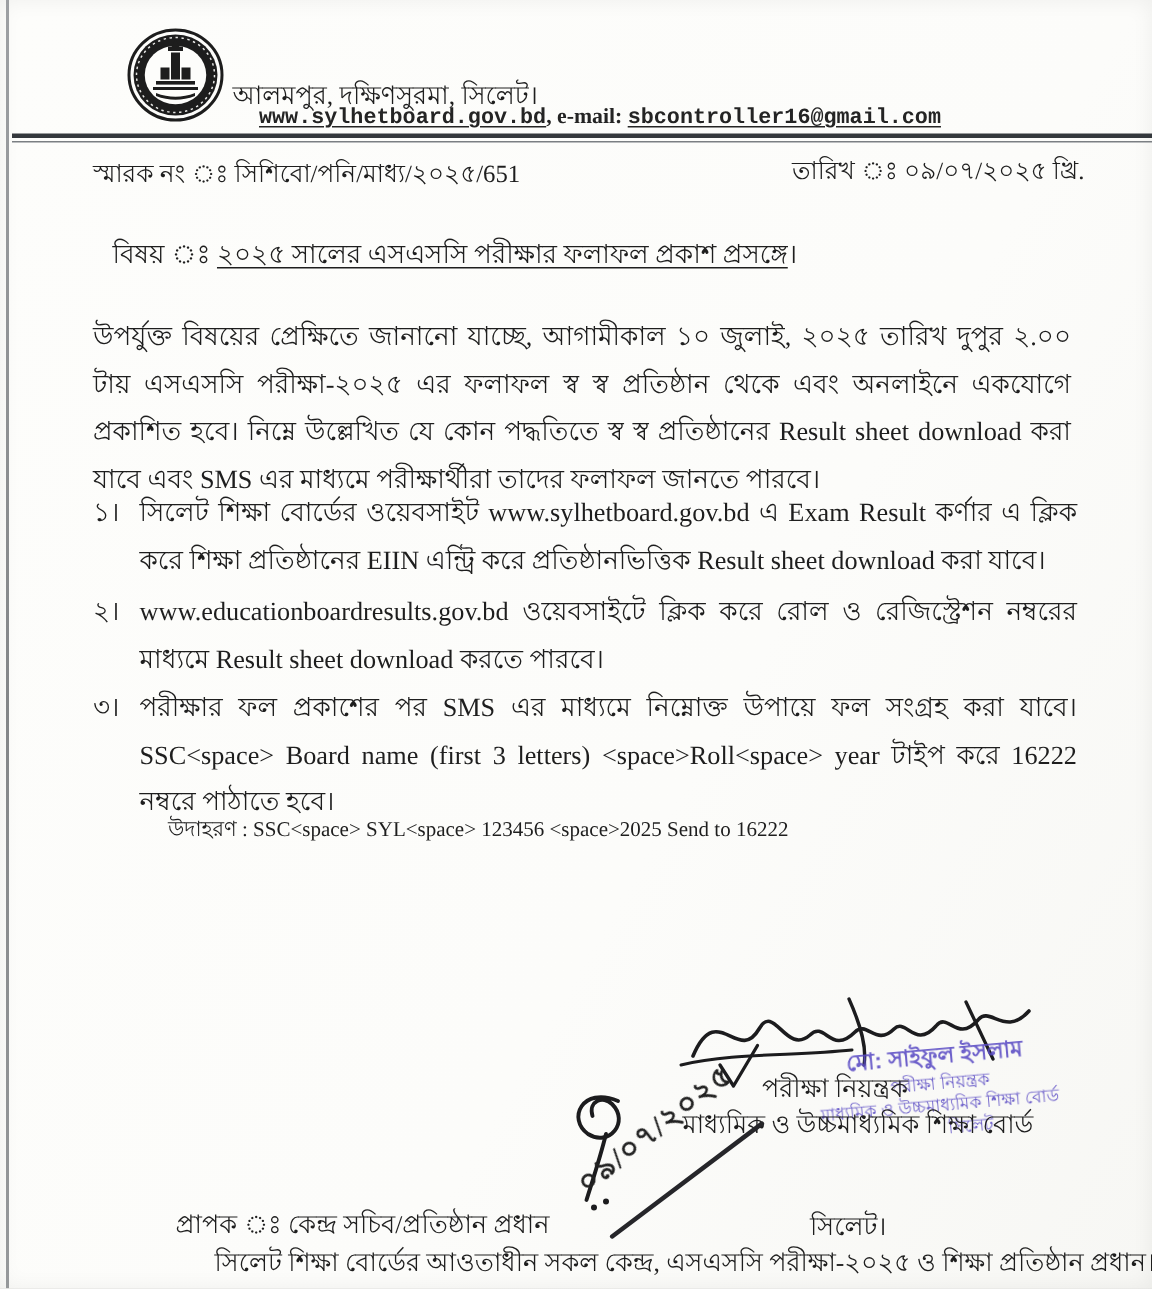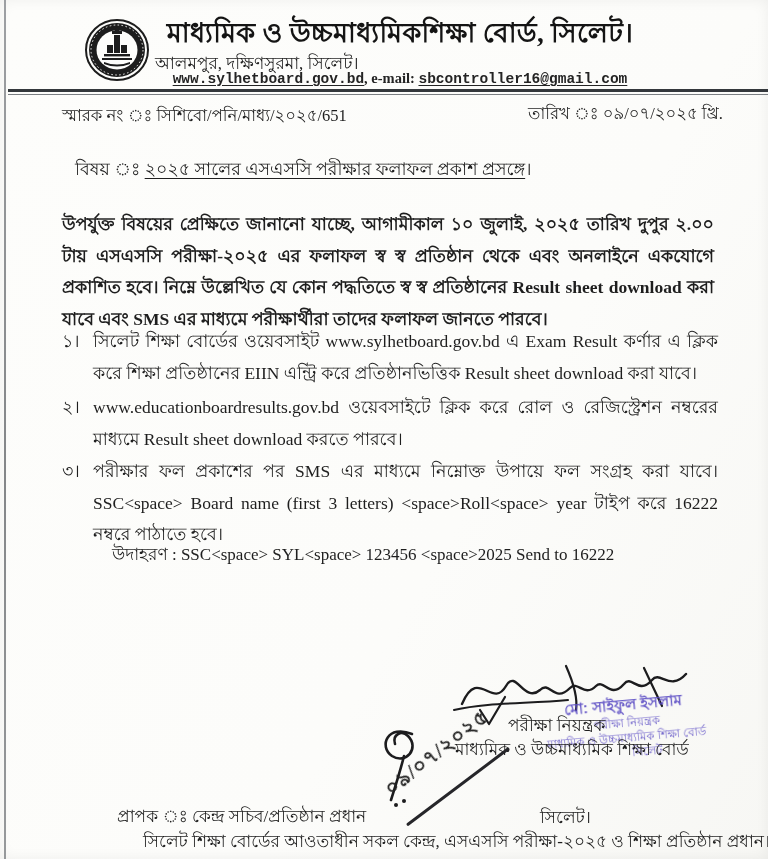--- a/index.html
+++ b/index.html
@@ -29,28 +29,28 @@
   .rule-thin  { left:8px; top:94px; width:760px; height:1px; background:#7b7f83; }
 
   .memo-row { left:62px; top:103px; width:650px; font-size:16.5px; }
   .memo-no { position:absolute; left:0; top:0; white-space:nowrap; }
   .issue-date { position:absolute; left:466px; top:-2px; white-space:nowrap; }
 
   .subject { left:75px; top:156px; font-size:17.5px; white-space:nowrap; }
   .subject .ul { text-decoration:underline; text-underline-offset:3px; }
 
   .body-par { left:62px; top:209px; width:652px; font-size:17.5px;
-    line-height:31.5px; text-align:justify;font-weight:bold; }
+    line-height:31.5px; text-align:justify; }
 
   .list-item { left:62px; width:656px; display:flex; font-size:17.5px; line-height:31.5px; }
   .li-1 { top:326px; } .li-2 { top:392px; } .li-3 { top:456px; }
   .list-num { flex:none; width:31px; }
   .list-text { flex:1; text-align:justify; }
 
-  .example { left:112px; top:541px; font-size:17px; white-space:nowrap; }
+  .example { left:112px; top:541px; font-size:14px; white-space:nowrap; }
 
   
   .order-line { left:462px; top:645px; font-size:16.5px; white-space:nowrap; }
   .sig-main { left:448px; top:658px; width:252px; height:58px; }
   .check-mark { left:476px; top:692px; width:32px; height:36px; }
   .signer-designation { left:508px; top:712px; font-size:17px; white-space:nowrap; }
   .signer-org { left:455px; top:736px; font-size:17px; white-space:nowrap; }
   .signer-place { left:540px; top:760px; font-size:17px; white-space:nowrap;margin-top:44px; }
 
   .stamp { left:538px; top:694px; width:240px; transform:rotate(-5deg);
@@ -90,21 +90,20 @@
       <rect x="28" y="13" width="10" height="3"></rect>
       <polygon points="33,8 30,14 36,14"></polygon>
       <rect x="23" y="27" width="6" height="8"></rect>
       <rect x="37" y="27" width="6" height="8"></rect>
       <rect x="20" y="36" width="26" height="2.4"></rect>
       <rect x="18" y="40" width="30" height="2"></rect>
       <path d="M20,44 Q33 49 46,44 L46,46 Q33 51 20,46 Z"></path>
     </g>
   </svg>
 
-  <div class="abs board-title">মাধ্যমিক ও উচ্চমাধ্যমিকশিক্ষা বোর্ড, সিলেট।</div>
   <div class="abs board-address">আলমপুর, দক্ষিণসুরমা, সিলেট।</div>
   <div class="abs board-contact"><span class="ul">www.sylhetboard.gov.bd</span><span>, e-mail: </span><span class="ul">sbcontroller16@gmail.com</span></div>
 
   <div class="abs rule-thick"></div>
   <div class="abs rule-thin"></div>
 
   <div class="abs memo-row">
     <span class="memo-no">স্মারক নং ঃ সিশিবো/পনি/মাধ্য/২০২৫/651</span>
     <span class="issue-date">তারিখ ঃ ০৯/০৭/২০২৫ খ্রি.</span>
   </div>

